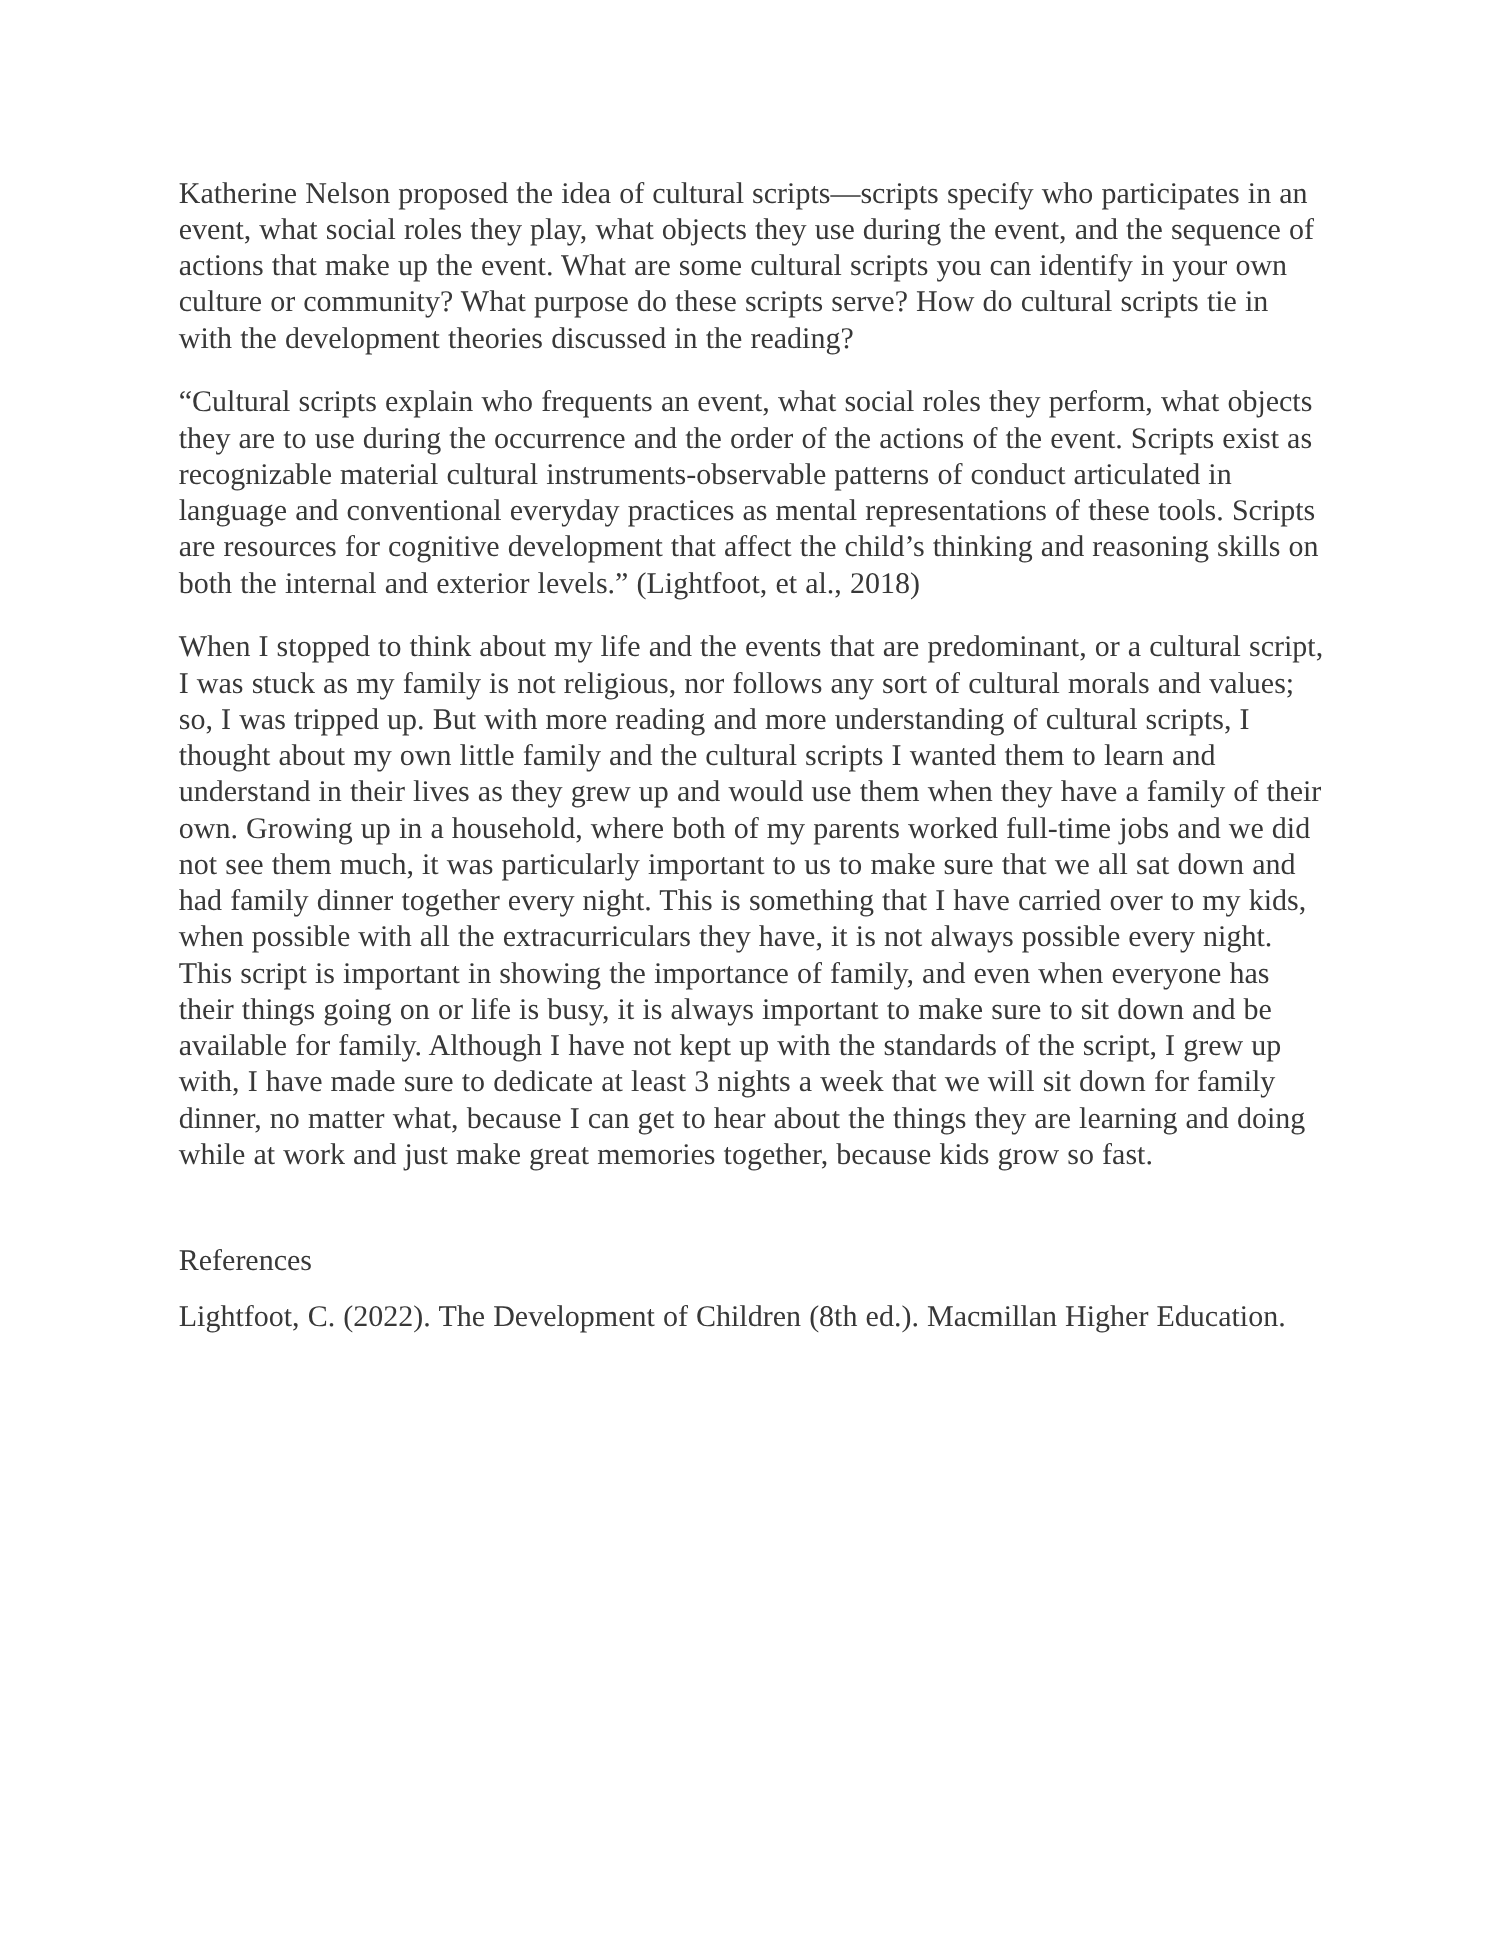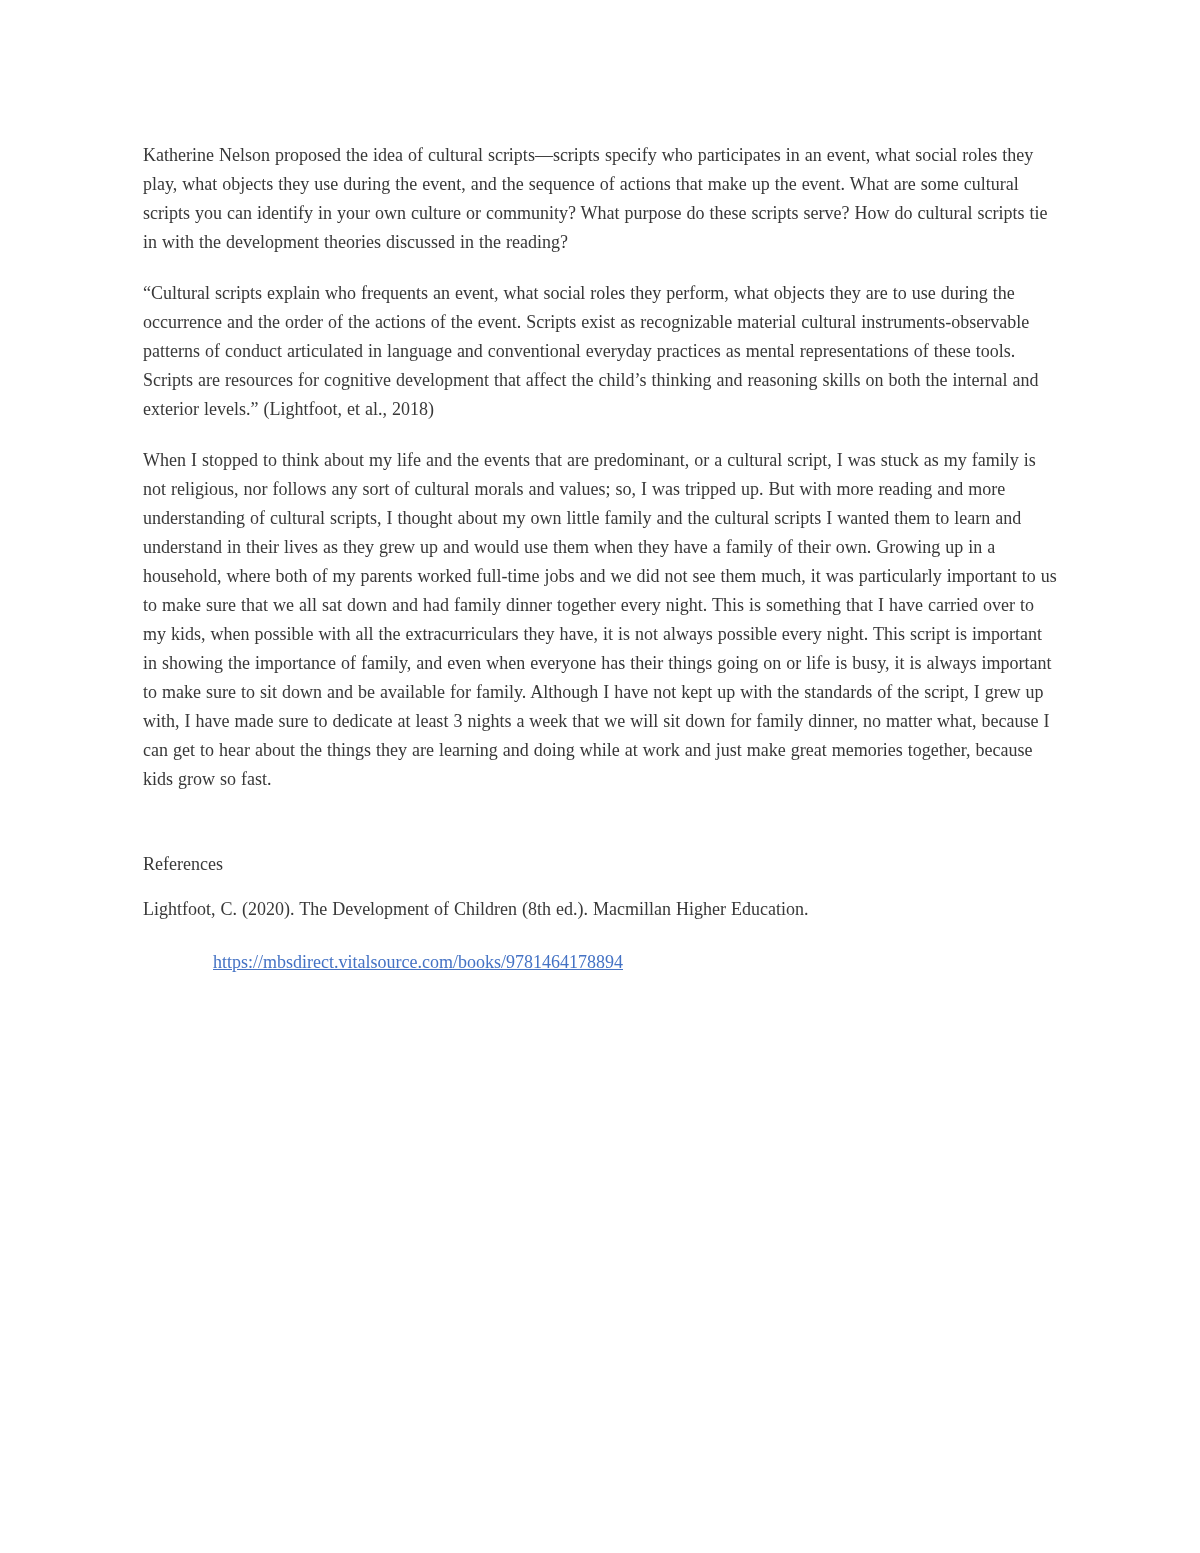--- a/index.html
+++ b/index.html
@@ -14,21 +14,21 @@
     margin: 0 auto;
     background: #ffffff;
     box-sizing: border-box;
     padding: 141px 141px 0 143px;
     font-family: "Liberation Serif", "DejaVu Serif", serif;
     color: #383838;
     overflow: hidden;
   }
   .para {
     margin: 0 0 22px 0;
-    font-size: 18px;
+    font-size: 24px;
     line-height: 29px;
     text-align: left;
     word-spacing: 0.5px;
   }
   .ref-heading {
     margin-top: 56px;
     margin-bottom: 16px;
     font-weight: normal;
   }
   .link-line {
@@ -46,18 +46,15 @@
 
 <div class="page">
   <p class="para">Katherine Nelson proposed the idea of cultural scripts—scripts specify who participates in an event, what social roles they play, what objects they use during the event, and the sequence of actions that make up the event. What are some cultural scripts you can identify in your own culture or community? What purpose do these scripts serve? How do cultural scripts tie in with the development theories discussed in the reading?</p>
 
   <p class="para">“Cultural scripts explain who frequents an event, what social roles they perform, what objects they are to use during the occurrence and the order of the actions of the event. Scripts exist as recognizable material cultural instruments-observable patterns of conduct articulated in language and conventional everyday practices as mental representations of these tools. Scripts are resources for cognitive development that affect the child’s thinking and reasoning skills on both the internal and exterior levels.” (Lightfoot, et al., 2018)</p>
 
   <p class="para">When I stopped to think about my life and the events that are predominant, or a cultural script, I was stuck as my family is not religious, nor follows any sort of cultural morals and values; so, I was tripped up. But with more reading and more understanding of cultural scripts, I thought about my own little family and the cultural scripts I wanted them to learn and understand in their lives as they grew up and would use them when they have a family of their own. Growing up in a household, where both of my parents worked full-time jobs and we did not see them much, it was particularly important to us to make sure that we all sat down and had family dinner together every night. This is something that I have carried over to my kids, when possible with all the extracurriculars they have, it is not always possible every night. This script is important in showing the importance of family, and even when everyone has their things going on or life is busy, it is always important to make sure to sit down and be available for family. Although I have not kept up with the standards of the script, I grew up with, I have made sure to dedicate at least 3 nights a week that we will sit down for family dinner, no matter what, because I can get to hear about the things they are learning and doing while at work and just make great memories together, because kids grow so fast.</p>
 
   <p class="para ref-heading">References</p>
 
-  <p class="para">Lightfoot, C. (2020). The Development of Children (8th ed.). Macmillan Higher Education.</p>
+  <p class="para">Lightfoot, C. (2022). The Development of Children (8th ed.). Macmillan Higher Education.</p>
 
-  <p class="para link-line">
-    <a class="ref-link" href="#">https://mbsdirect.vitalsource.com/books/9781464178894</a>
-  </p>
 </div>
 
 </body></html>

